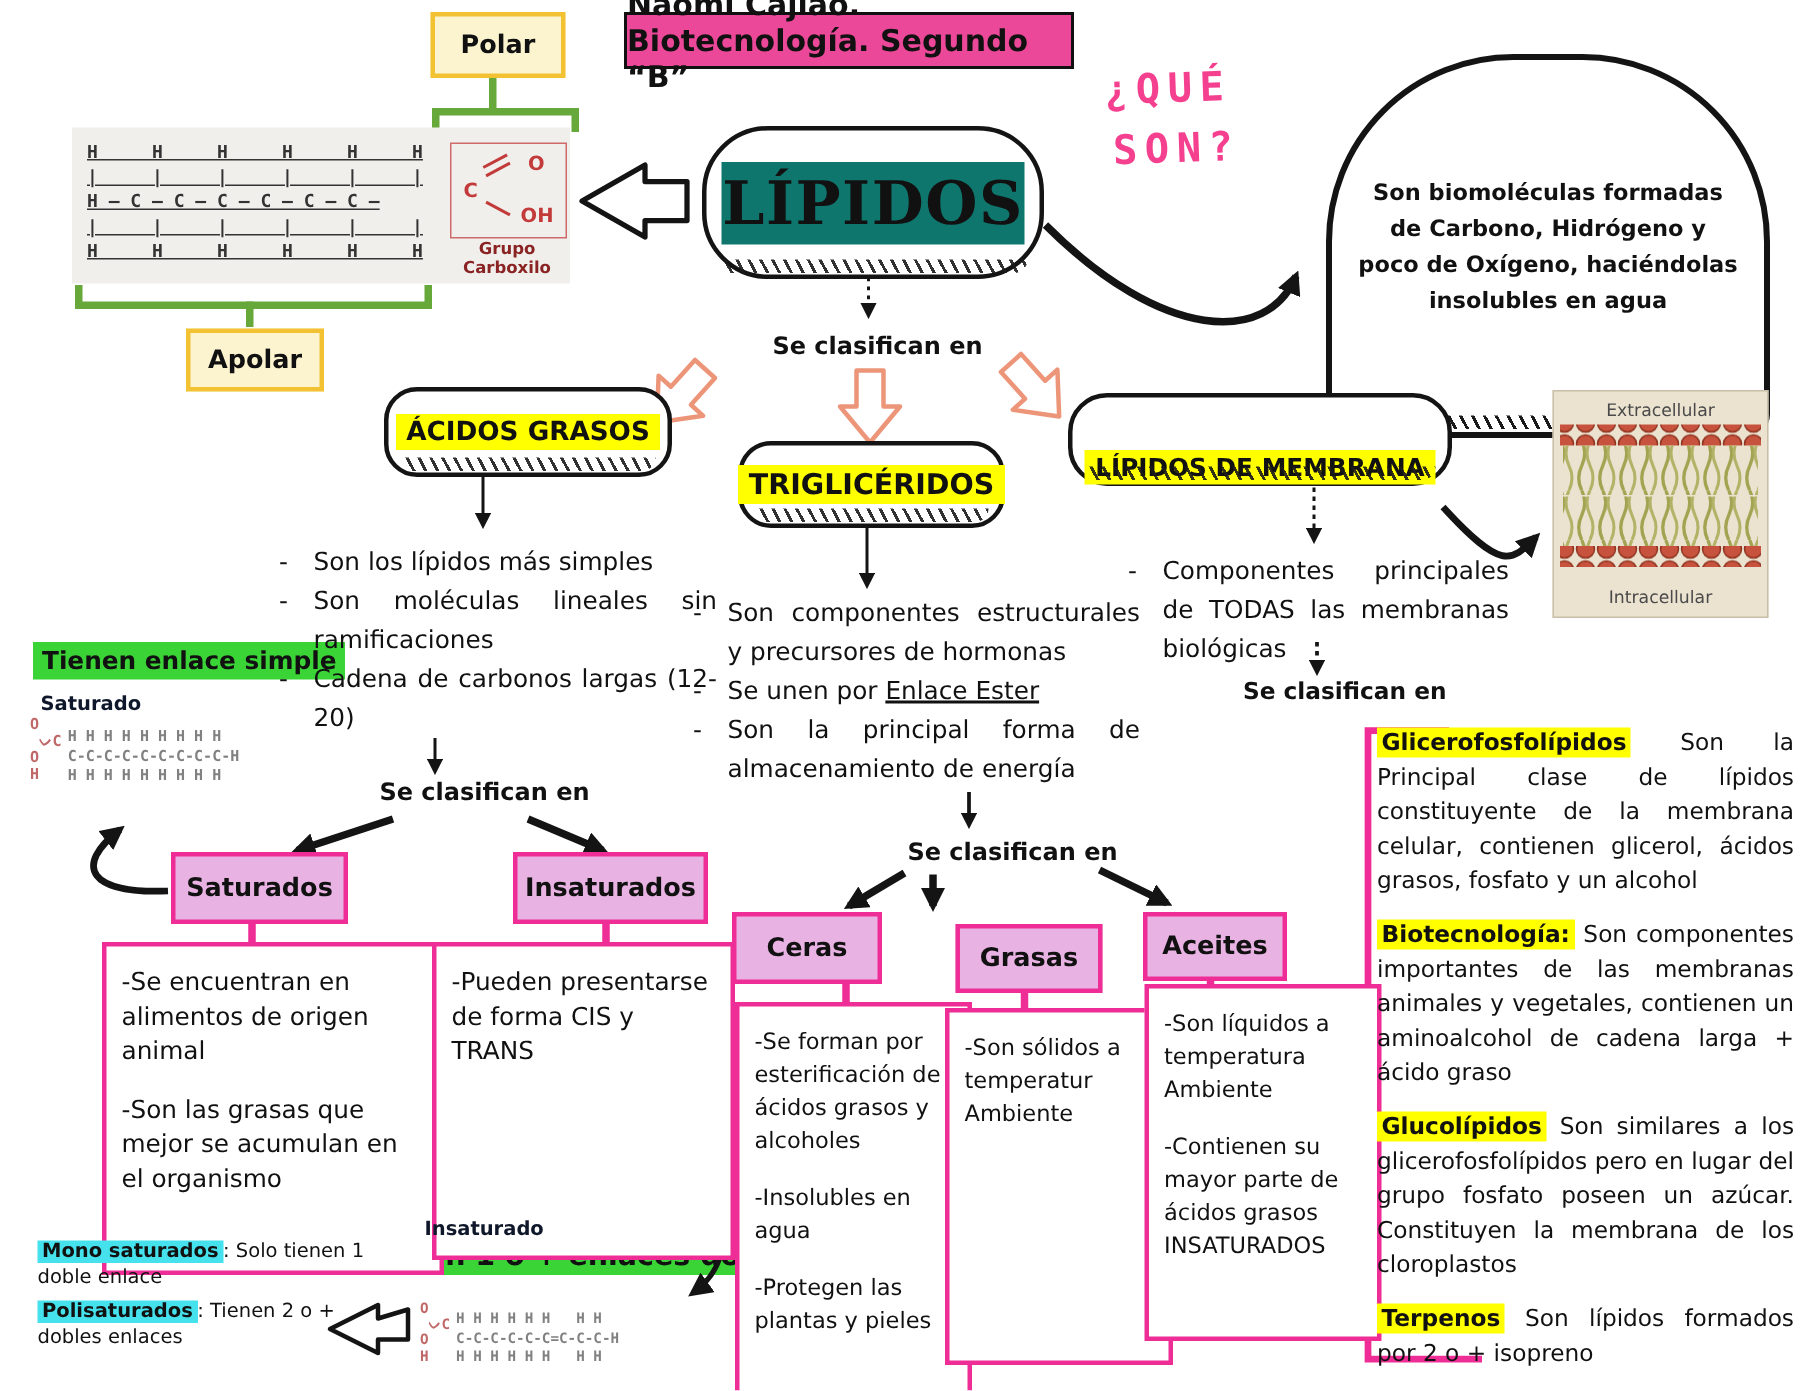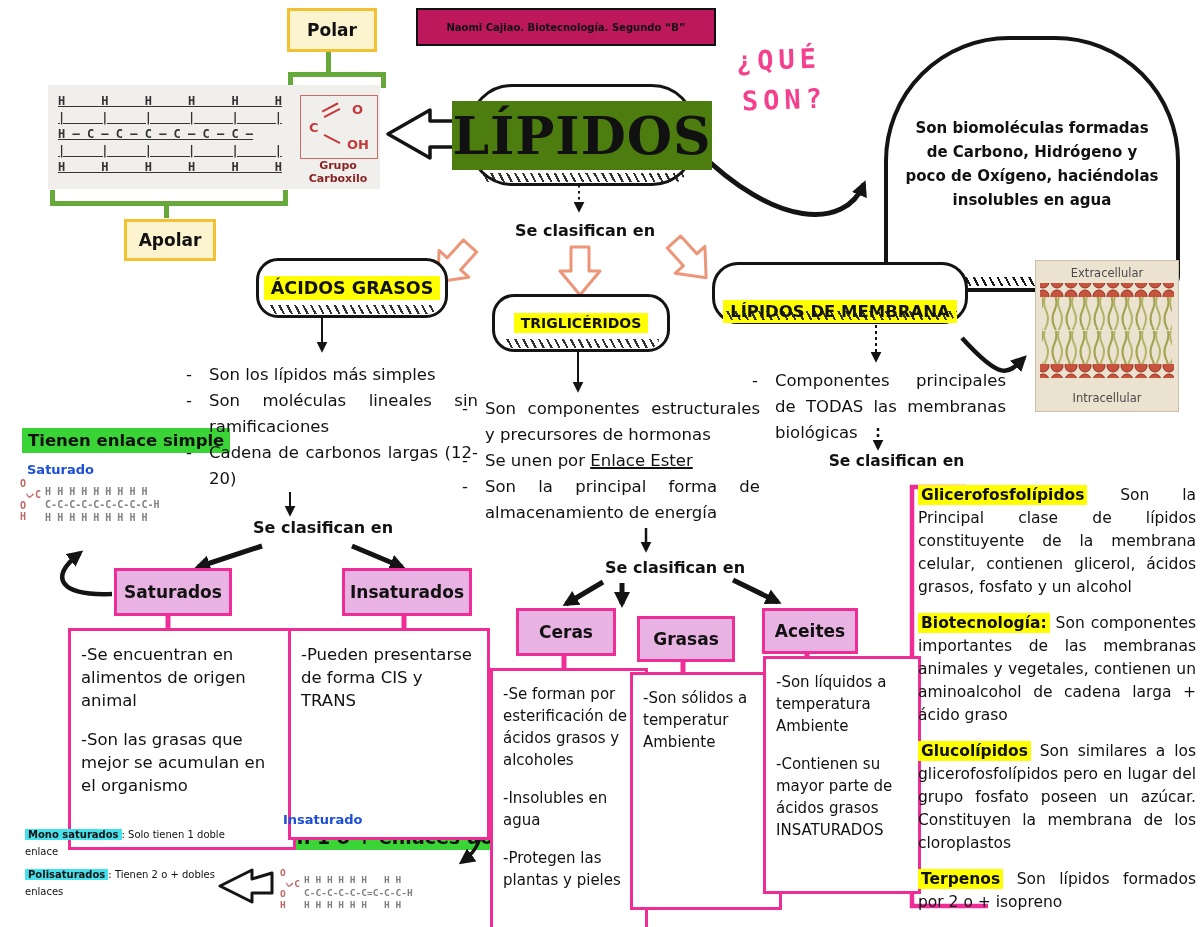--- a/index.html
+++ b/index.html
@@ -12,36 +12,36 @@
   .bubble{position:absolute;background:#fff;border:3.5px solid #141414;border-radius:26px;
           display:flex;align-items:center;justify-content:center;z-index:2;}
   .bubble::after{content:"";position:absolute;left:8px;right:8px;bottom:1px;height:9px;
           background:repeating-linear-gradient(62deg,#1a1a1a 0 2px,rgba(0,0,0,0) 2px 7px);
           border-radius:0 0 18px 18px;opacity:.9;}
   .hl-yellow{background:#FFFF00;padding:2px 7px;font-weight:bold;}
   .hl-cyan{background:#45E2EE;font-weight:bold;padding:0 3px;}
   .hl-green{background:#3BD437;font-weight:bold;display:inline-block;}
 
   .credit{border:2.5px solid #111;display:flex;align-items:center;justify-content:center;
-          font-weight:bold;font-size:10px;background:#be185d;z-index:2;}
+          font-weight:bold;font-size:20px;background:#ec4899;z-index:2;}
 
   .ylabel{background:#FCF3CF;border:3px solid #F2C233;display:flex;align-items:center;
           justify-content:center;font-weight:bold;font-size:17px;z-index:3;}
   .gline{position:absolute;background:#67A83B;z-index:2;}
   .gbracket-down{position:absolute;border-top:5px solid #67A83B;border-left:5px solid #67A83B;
           border-right:5px solid #67A83B;height:11px;z-index:2;}
   .gbracket-up{position:absolute;border-bottom:5px solid #67A83B;border-left:5px solid #67A83B;
           border-right:5px solid #67A83B;height:11px;z-index:2;}
 
   .molpanel{background:#F0EFEC;z-index:2;}
   .molpre{font-family:"DejaVu Sans Mono",monospace;font-weight:bold;color:#333;
           white-space:pre;margin:0;}
   .carboxyl{position:absolute;border:1.5px solid #CE6A6A;color:#C23A3A;font-weight:bold;}
   .caption{color:#8A2323;font-weight:bold;text-align:center;}
-  .title-inner{background:#4d7c0f;padding:4px 0;font-size:52px;font-weight:bold;
+  .title-inner{background:#0f766e;padding:4px 0;font-size:40px;font-weight:bold;
           letter-spacing:1px;font-family:"DejaVu Serif",serif;}
   .queson{color:#F4408E;font-weight:bold;font-size:27px;letter-spacing:5px;
           transform:rotate(-2deg);z-index:2;font-family:"DejaVu Sans Mono",monospace;}
 
   .dome{position:absolute;background:#fff;border:4px solid #141414;
         border-radius:125px 125px 16px 16px;display:flex;align-items:center;justify-content:center;
         text-align:center;font-weight:bold;font-size:15px;line-height:24px;padding:20px 16px;z-index:2;}
   .dome::after{content:"";position:absolute;left:10px;right:10px;bottom:2px;height:9px;
         background:repeating-linear-gradient(62deg,#1a1a1a 0 2px,rgba(0,0,0,0) 2px 7px);}
 
@@ -58,23 +58,23 @@
            font-size:16.5px;line-height:23px;padding:12px 10px;}
   .descbox p{margin:0 0 16px 0;}
   .descbox p:last-child{margin-bottom:0;}
   .descbox.small{font-size:15px;line-height:22px;}
 
   .minimol{display:flex;gap:4px;z-index:2;}
   .minimol .head{font-family:"DejaVu Sans Mono",monospace;color:#C06868;font-weight:bold;
                  white-space:pre;margin:0;}
   .minimol .chain{font-family:"DejaVu Sans Mono",monospace;color:#818181;font-weight:bold;
                  white-space:pre;margin:0;}
-  .mol-label{font-weight:bold;color:#1d4ed8;font-size:13px;z-index:2;text-align:right;}
-
-  .tinynote{font-size:10px;line-height:17px;z-index:2;}
+  .mol-label{font-weight:bold;color:#0f172a;font-size:13px;z-index:2;text-align:right;}
+
+  .tinynote{font-size:13px;line-height:17px;z-index:2;}
   .rightcol{z-index:2;font-size:15.5px;line-height:23px;text-align:justify;}
   .rightcol p{margin:0 0 13px 0;}
 
   .membimg{position:absolute;background:#EBE2D0;border:1px solid #C9BFA8;z-index:2;}
   .membimg .mlabel{position:absolute;width:100%;text-align:center;color:#4a4a4a;
                    font-size:11.5px;z-index:3;}
 </style>
 </head>
 <body>
 
@@ -228,41 +228,41 @@
     <pre class="head" style="font-size:9.5px;line-height:10.5px;">O
  ᨆC
 O
 H</pre>
     <pre class="chain" style="font-size:9.5px;line-height:12.5px;margin-top:6px;"><span>H H H H H H   H H</span>
 <span>C-C-C-C-C-C=C-C-C-H</span>
 <span>H H H H H H   H H</span></pre>
   </div>
 
   <div class="bubble" style="left:492px;top:294px;width:172px;height:52px;border-radius:22px;">
-    <span class="hl-yellow" style="font-size:14px;">TRIGLICÉRIDOS</span>
+    <span class="hl-yellow" style="font-size:19px;">TRIGLICÉRIDOS</span>
   </div>
 
   <div class="abs list" style="left:462px;top:396px;width:298px;">
     <div class="lrow">
       <span class="dash">-</span>
         <span>Son componentes estructurales y precursores de hormonas</span>
     </div>
     <div class="lrow">
       <span class="dash">-</span>
       <span><span>Se unen por </span><span class="ulink">Enlace Ester</span></span>
     </div>
     <div class="lrow">
       <span class="dash">-</span>
         <span>Son la principal forma de almacenamiento de energía</span>
     </div>
   </div>
 
   <div class="abs classify" style="left:600px;top:558px;width:150px;">Se clasifican en</div>
 
-  <div class="pinkbox" style="left:516px;top:608px;width:94px;height:42px;">Ceras</div>
+  <div class="pinkbox" style="left:488px;top:608px;width:94px;height:42px;">Ceras</div>
   <div class="pinkbox" style="left:637px;top:616px;width:92px;height:40px;">Grasas</div>
   <div class="pinkbox" style="left:762px;top:608px;width:90px;height:40px;">Aceites</div>
 
   <div class="descbox small" style="left:490px;top:668px;width:132px;height:238px;">
     <p>-Se forman por esterificación de ácidos grasos y alcoholes</p>
     <p>-Insolubles en agua</p>
     <p>-Protegen las plantas y pieles</p>
   </div>
   <div class="descbox small" style="left:630px;top:672px;width:126px;height:208px;">
     <p>-Son sólidos a temperatur Ambiente</p>

